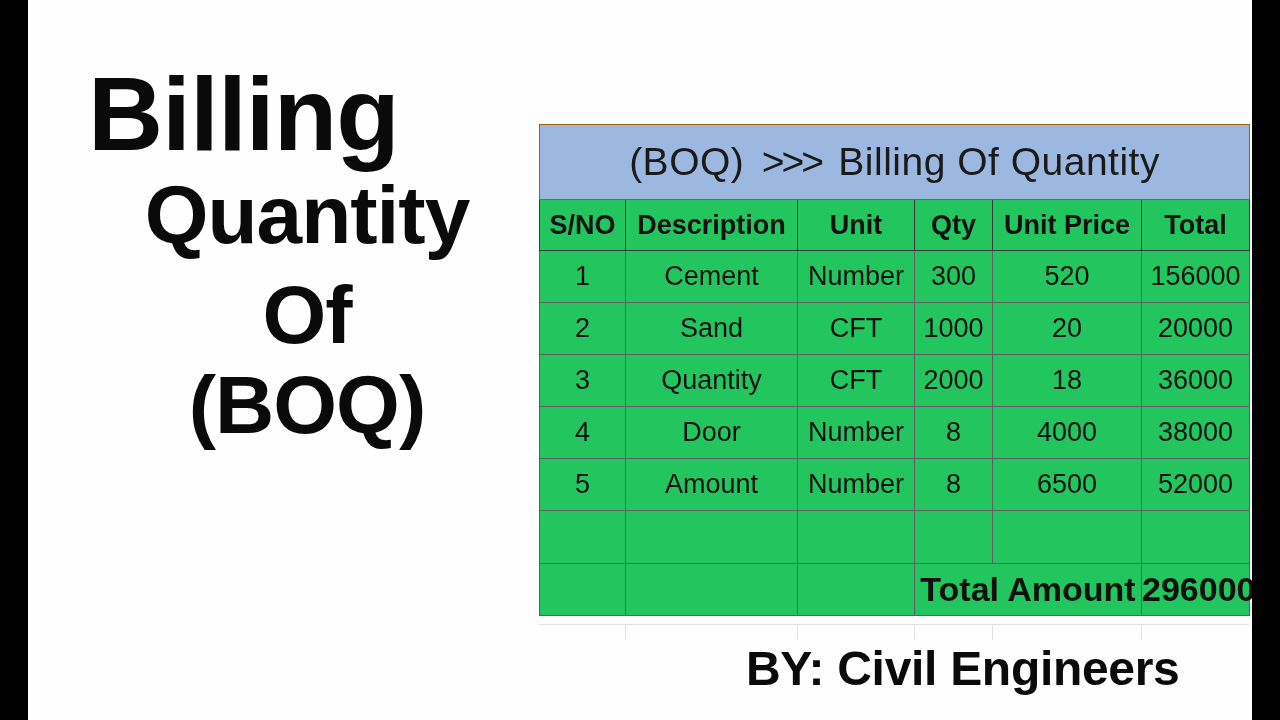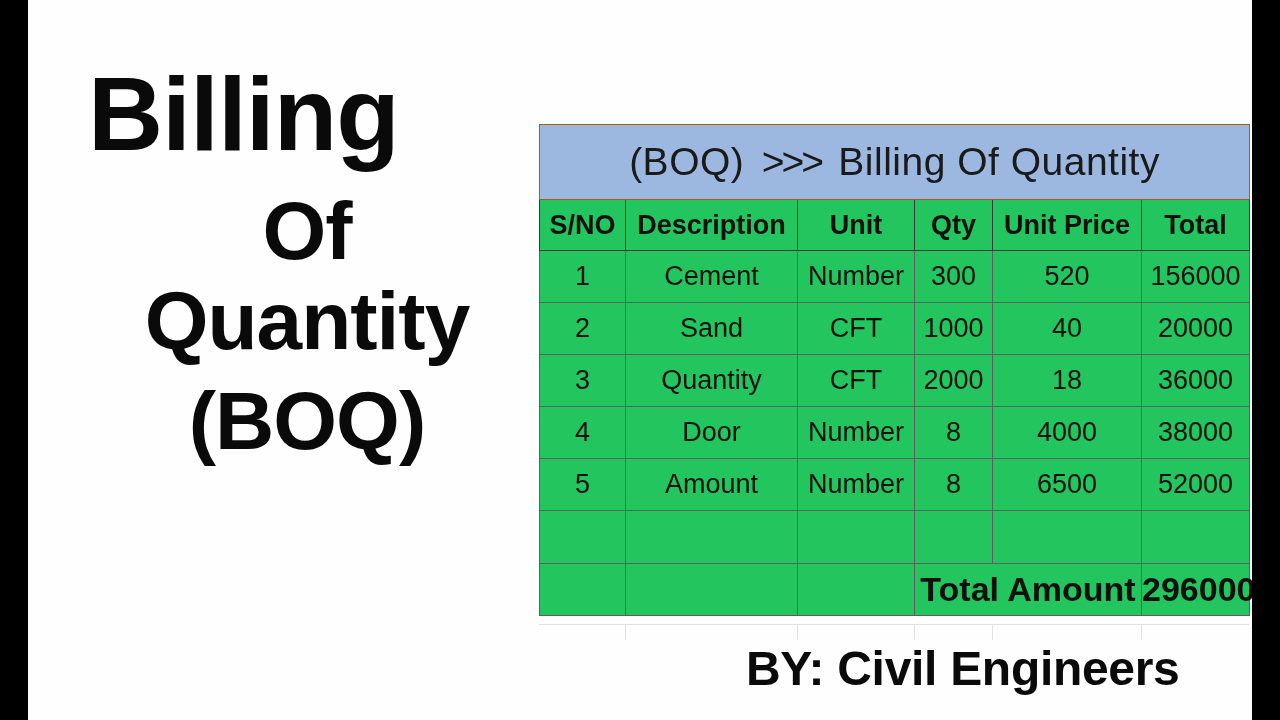--- a/index.html
+++ b/index.html
@@ -55,21 +55,21 @@
     font-weight: bold;
     color: #0a0a0a;
     line-height: 1.00;
     letter-spacing: -1px;
     white-space: nowrap;
   }
   .title-line.l1 {
     font-size: 104px;
     text-align: left;
     margin-left: 16px;
-    margin-bottom: 24px;
+    margin-bottom: 8px;
   }
   .title-line.l2 {
     font-size: 82px;
     text-align: center;
     margin-bottom: 8px;
   }
   .title-line.l3 {
     font-size: 82px;
     text-align: center;
     margin-bottom: 18px;
@@ -177,22 +177,22 @@
 
   <div class="ghost-line" style="left:539px; top:624px; width:710px; height:1px;"></div>
   <div class="ghost-line" style="left:625px; top:624px; width:1px; height:16px;"></div>
   <div class="ghost-line" style="left:797px; top:624px; width:1px; height:16px;"></div>
   <div class="ghost-line" style="left:914px; top:624px; width:1px; height:16px;"></div>
   <div class="ghost-line" style="left:992px; top:624px; width:1px; height:16px;"></div>
   <div class="ghost-line" style="left:1141px; top:624px; width:1px; height:16px;"></div>
 
   <div id="title-block">
     <div class="title-line l1">Billing</div>
+    <div class="title-line l3">Quantity</div>
     <div class="title-line l2">Of</div>
-    <div class="title-line l3">Quantity</div>
     <div class="title-line l4">(BOQ)</div>
   </div>
 
   <div id="sheet">
     <table class="boq">
       <colgroup>
         <col class="c-sno">
           <col class="c-desc">
           <col class="c-unit">
         <col class="c-qty">
@@ -223,21 +223,21 @@
           <td>Number</td>
           <td>300</td>
           <td>520</td>
           <td>156000</td>
         </tr>
         <tr class="data">
           <td>2</td>
           <td>Sand</td>
           <td>CFT</td>
           <td>1000</td>
-          <td>40</td>
+          <td>20</td>
           <td>20000</td>
         </tr>
         <tr class="data">
           <td>3</td>
           <td>Quantity</td>
           <td>CFT</td>
           <td>2000</td>
           <td>18</td>
           <td>36000</td>
         </tr>

